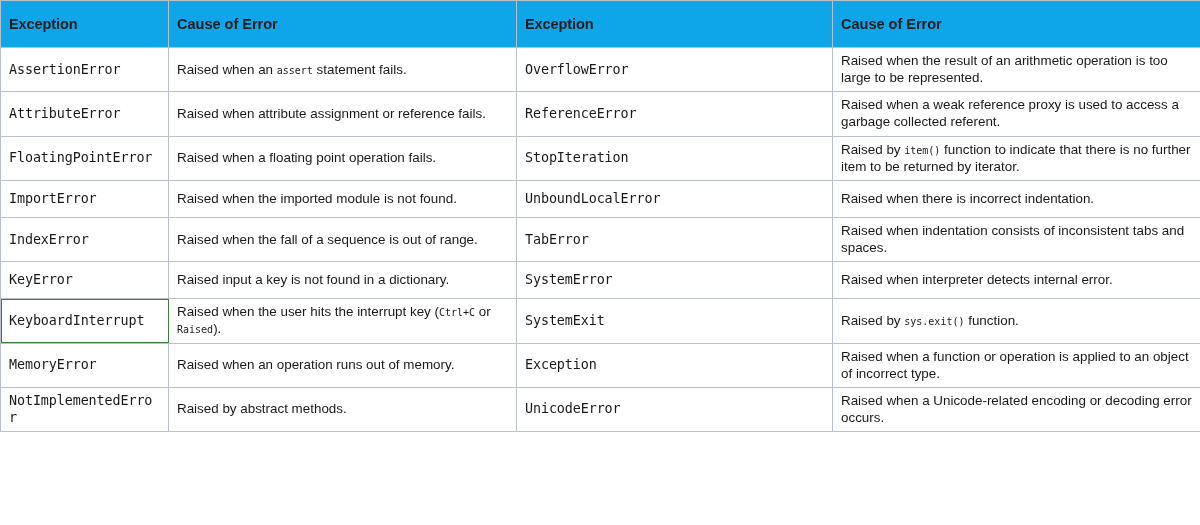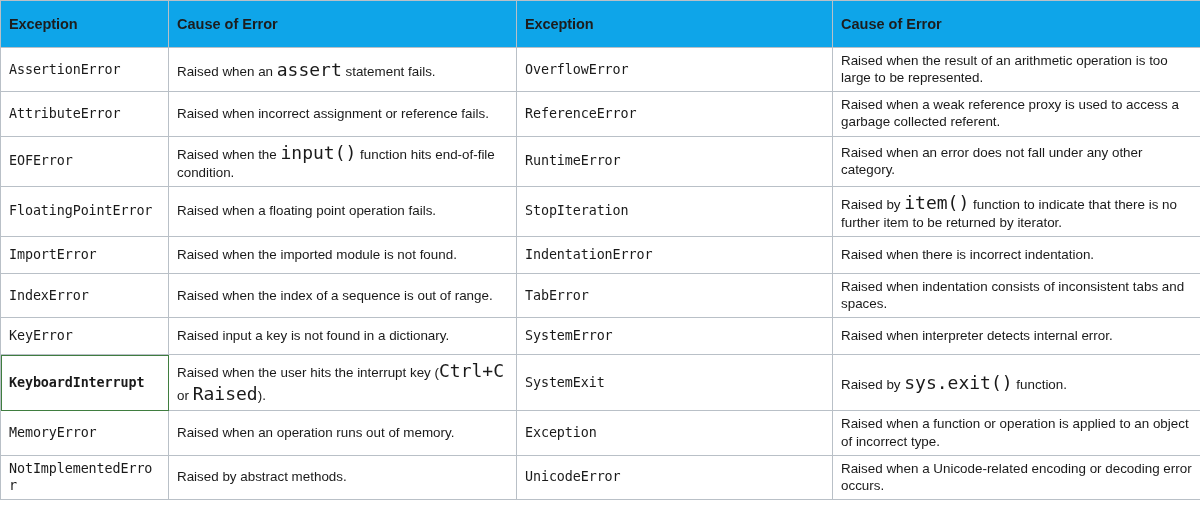--- a/index.html
+++ b/index.html
@@ -57,28 +57,27 @@
   }
   th.exc-name-h {
     font-family: "Liberation Sans", sans-serif;
     font-size: 14.5px;
   }
   td.cause {
     font-size: 13.4px;
   }
   td.cause code, td.exc-name code {
     font-family: "DejaVu Sans Mono", monospace;
-    font-size: 18px;
+    font-size: 10px;
   }
   tr.row { height: 37px; }
   
   td.active-cell {
     outline: 1.5px solid #3f7d3f;
     outline-offset: -1.5px;
-    font-weight: bold;
   }
 </style>
 </head>
 <body>
 
 <div class="sheet">
   <table class="exc">
     <colgroup>
       <col class="c-exc">
       <col class="c-cause">
@@ -95,45 +94,39 @@
     </thead>
     <tbody id="tbody">
         <tr class="row">
           <td class="exc-name">AssertionError</td>
           <td class="cause">Raised when an <code>assert</code> statement fails.</td>
           <td class="exc-name">OverflowError</td>
           <td class="cause">Raised when the result of an arithmetic operation is too large to be represented.</td>
         </tr>
         <tr class="row">
           <td class="exc-name">AttributeError</td>
-          <td class="cause">Raised when incorrect assignment or reference fails.</td>
+          <td class="cause">Raised when attribute assignment or reference fails.</td>
           <td class="exc-name">ReferenceError</td>
           <td class="cause">Raised when a weak reference proxy is used to access a garbage collected referent.</td>
-        </tr>
-        <tr class="row">
-          <td class="exc-name">EOFError</td>
-          <td class="cause">Raised when the <code>input()</code> function hits end-of-file condition.</td>
-          <td class="exc-name">RuntimeError</td>
-          <td class="cause">Raised when an error does not fall under any other category.</td>
         </tr>
         <tr class="row">
           <td class="exc-name">FloatingPointError</td>
           <td class="cause">Raised when a floating point operation fails.</td>
           <td class="exc-name">StopIteration</td>
           <td class="cause">Raised by <code>item()</code> function to indicate that there is no further item to be returned by iterator.</td>
         </tr>
         <tr class="row">
           <td class="exc-name">ImportError</td>
           <td class="cause">Raised when the imported module is not found.</td>
-          <td class="exc-name">IndentationError</td>
+          <td class="exc-name">UnboundLocalError</td>
           <td class="cause">Raised when there is incorrect indentation.</td>
         </tr>
         <tr class="row">
           <td class="exc-name">IndexError</td>
-          <td class="cause">Raised when the index of a sequence is out of range.</td>
+          <td class="cause">Raised when the fall of a sequence is out of range.</td>
           <td class="exc-name">TabError</td>
           <td class="cause">Raised when indentation consists of inconsistent tabs and spaces.</td>
         </tr>
         <tr class="row">
           <td class="exc-name">KeyError</td>
           <td class="cause">Raised input a key is not found in a dictionary.</td>
           <td class="exc-name">SystemError</td>
           <td class="cause">Raised when interpreter detects internal error.</td>
         </tr>
         <tr class="row">

